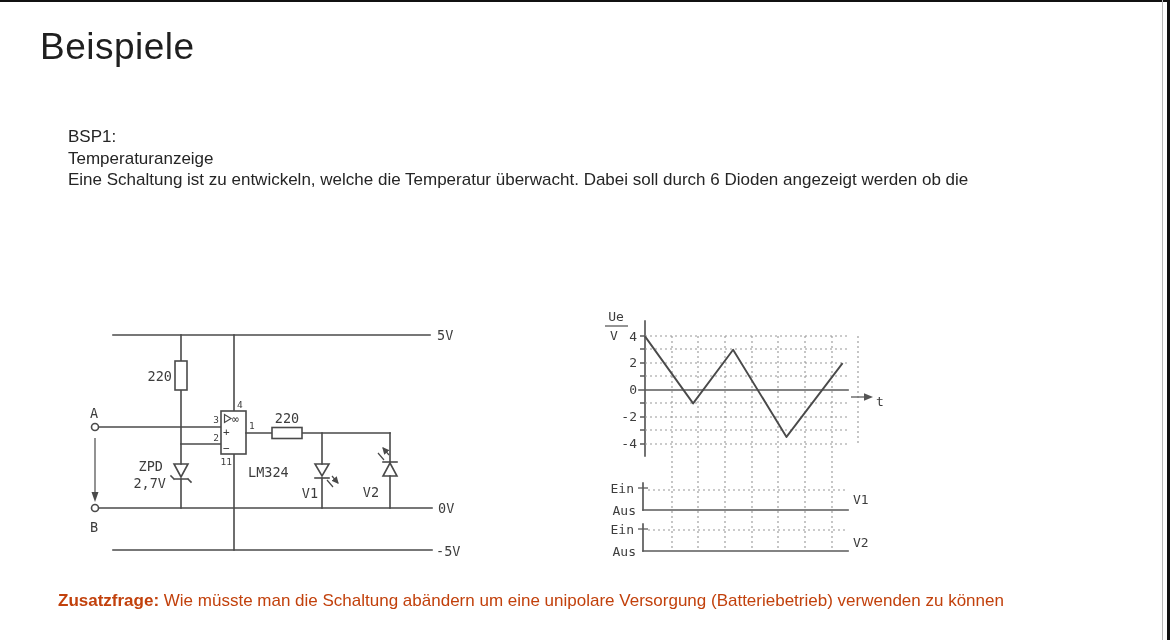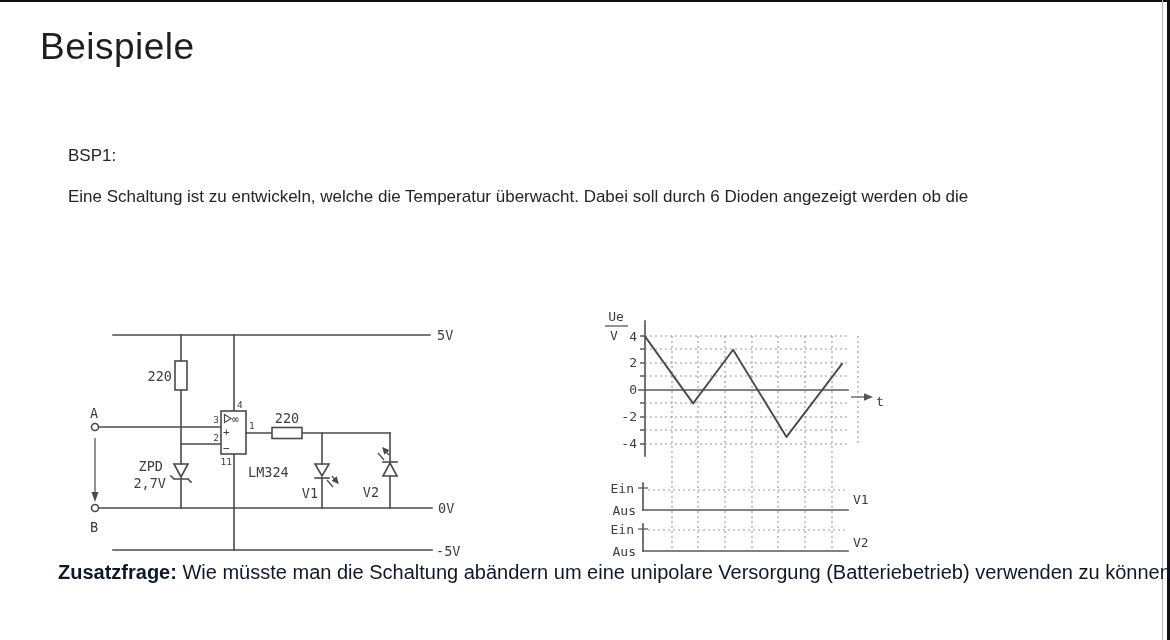--- a/index.html
+++ b/index.html
@@ -4,25 +4,25 @@
 <style>
   html,body{margin:0;padding:0;}
   body{width:1170px;height:640px;background:#fff;position:relative;overflow:hidden;
        font-family:"Liberation Sans",sans-serif;color:#262626;}
   .edge-top{position:absolute;left:0;top:0;width:1170px;height:2px;background:#111;}
   .edge-right-soft{position:absolute;left:1162px;top:0;width:1px;height:640px;background:#b9b9b9;}
   .edge-right{position:absolute;left:1167px;top:0;width:3px;height:640px;background:#111;}
   .title{position:absolute;left:40px;top:26px;font-size:37px;font-weight:400;color:#1f1f1f;
          letter-spacing:.5px;white-space:nowrap;}
   .tblock{position:absolute;left:68px;font-size:17px;line-height:21.5px;white-space:nowrap;color:#252525;}
-  .tblock div{height:21.5px;margin-top:19px;}
+  .tblock div{height:21.5px;}
   #bsp1{top:126px;}
   #bsp2{top:261px;line-height:22px;}
   #bsp2 div{height:22px;}
-  .footer{position:absolute;left:58px;top:561px;font-size:20px;white-space:nowrap;color:#0f172a;}
+  .footer{position:absolute;left:58px;top:591px;font-size:17px;white-space:nowrap;color:#c2410c;}
   .footer b{font-weight:700;}
   svg{position:absolute;left:0;top:0;}
   .ck{stroke:#4a4a4a;stroke-width:1.6;fill:none;stroke-linecap:square;}
   .ckthin{stroke:#4a4a4a;stroke-width:1.2;fill:none;}
   .whitebox{fill:#fff;stroke:#4a4a4a;stroke-width:1.6;}
   .dot{stroke:#979797;stroke-width:1.1;stroke-dasharray:2 3;fill:none;}
   .ax{stroke:#5a5a5a;stroke-width:1.7;fill:none;stroke-linecap:square;}
   .axthin{stroke:#5a5a5a;stroke-width:1.3;fill:none;}
   .wave{stroke:#4a4a4a;stroke-width:1.9;fill:none;stroke-linejoin:round;}
   text{font-family:"DejaVu Sans Mono",monospace;fill:#3d3d3d;}
@@ -35,20 +35,21 @@
 <body>
 
 <div class="edge-top"></div>
 <div class="edge-right-soft"></div>
 <div class="edge-right"></div>
 
 <div class="title">Beispiele</div>
 
 <div class="tblock" id="bsp1">
   <div>BSP1:</div>
+  <div>Temperaturanzeige</div>
   <div>Eine Schaltung ist zu entwickeln, welche die Temperatur überwacht. Dabei soll durch 6 Dioden angezeigt werden ob die</div>
 </div>
 
 <div class="tblock" id="bsp2">
 </div>
 
 <div class="footer"><b>Zusatzfrage:</b><span> Wie müsste man die Schaltung abändern um eine unipolare Versorgung (Batteriebetrieb) verwenden zu können</span></div>
 
 <svg width="1170" height="640" viewBox="0 0 1170 640">
   <defs>

